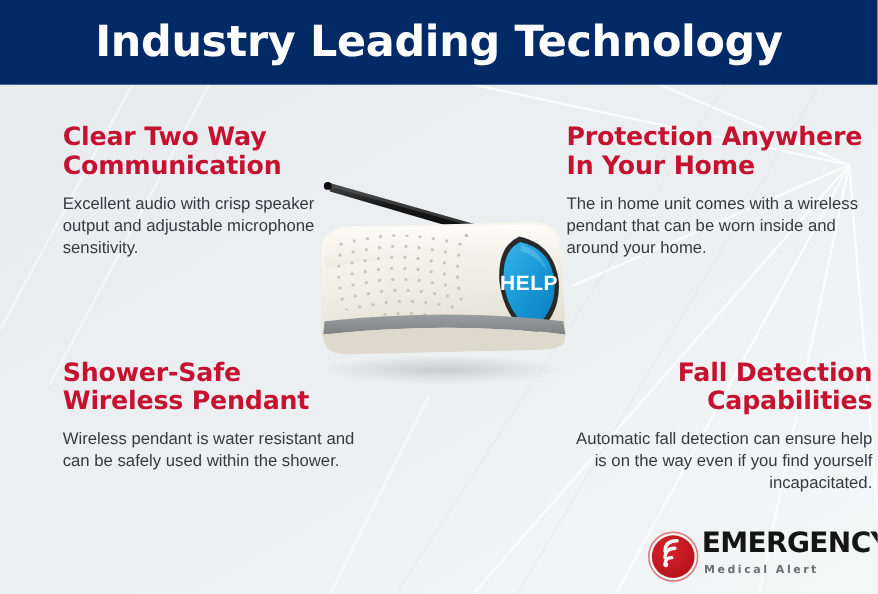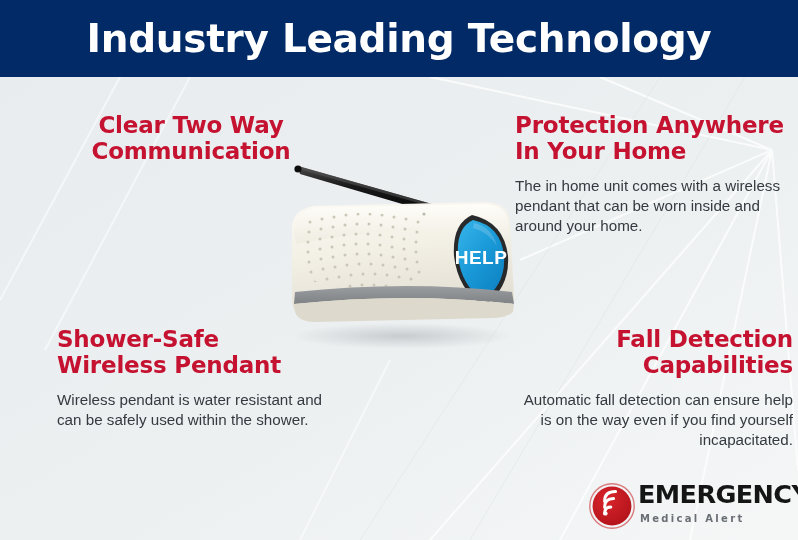--- a/index.html
+++ b/index.html
@@ -69,21 +69,21 @@
     margin: 0 0 12px 0;
     letter-spacing: -0.2px;
   }
   .feature-body {
     color: #343a40;
     font-size: 15.2px;
     line-height: 1.32;
     font-family: "Liberation Sans", sans-serif;
     margin: 0;
   }
-  #feature-tl { left: 57px; top: 112px; text-align: center; }
+  #feature-tl { left: 57px; top: 112px; }
   #feature-tr { left: 515px; top: 112px; width: 278px; }
   #feature-bl { left: 57px; top: 326px; }
   #feature-br { left: 515px; top: 326px; width: 278px; text-align: right; }
 
   
   .device {
     position: absolute;
     left: 278px;
     top: 152px;
     width: 248px;
@@ -164,20 +164,21 @@
       <line x1="660" y1="77" x2="360" y2="540"></line>
       <line x1="745" y1="77" x2="470" y2="540"></line>
     </g>
   </svg>
 
   <div class="header-band"></div>
   <div class="header-title">Industry Leading Technology</div>
 
   <div class="feature" id="feature-tl">
     <h2 class="feature-title">Clear Two Way Communication</h2>
+    <p class="feature-body">Excellent audio with crisp speaker output and adjustable microphone sensitivity.</p>
   </div>
 
   <div class="feature" id="feature-bl">
     <h2 class="feature-title">Shower-Safe Wireless Pendant</h2>
     <p class="feature-body">Wireless pendant is water resistant and can be safely used within the shower.</p>
   </div>
 
   <div class="feature" id="feature-tr">
     <h2 class="feature-title">Protection Anywhere In Your Home</h2>
     <p class="feature-body">The in home unit comes with a wireless pendant that can be worn inside and around your home.</p>

